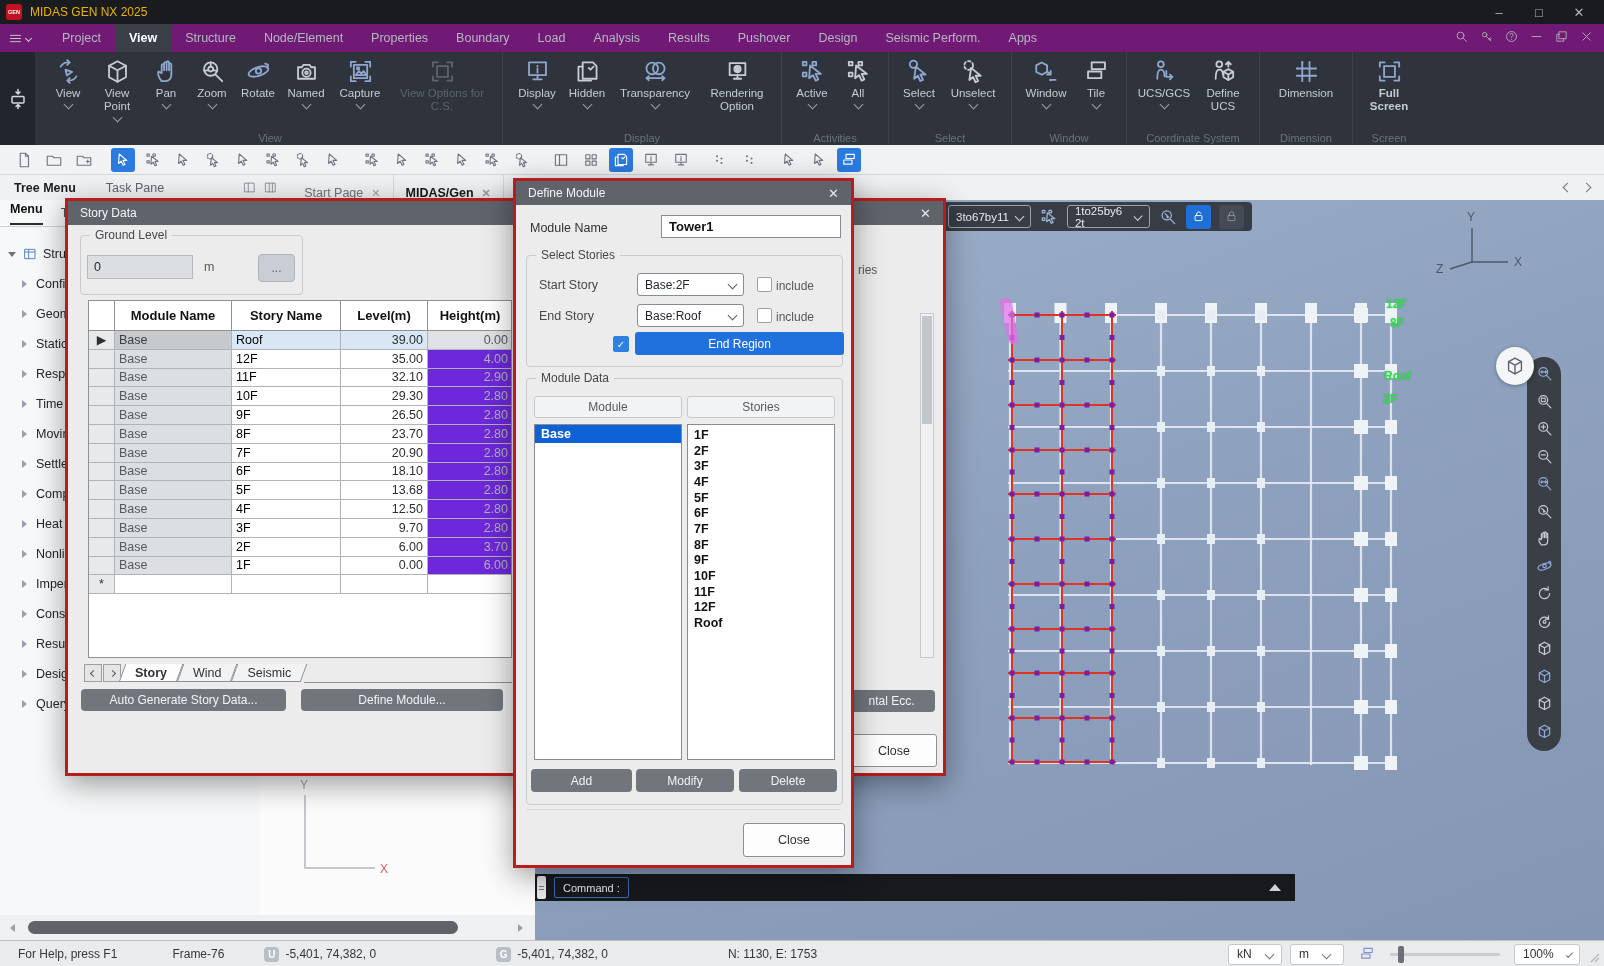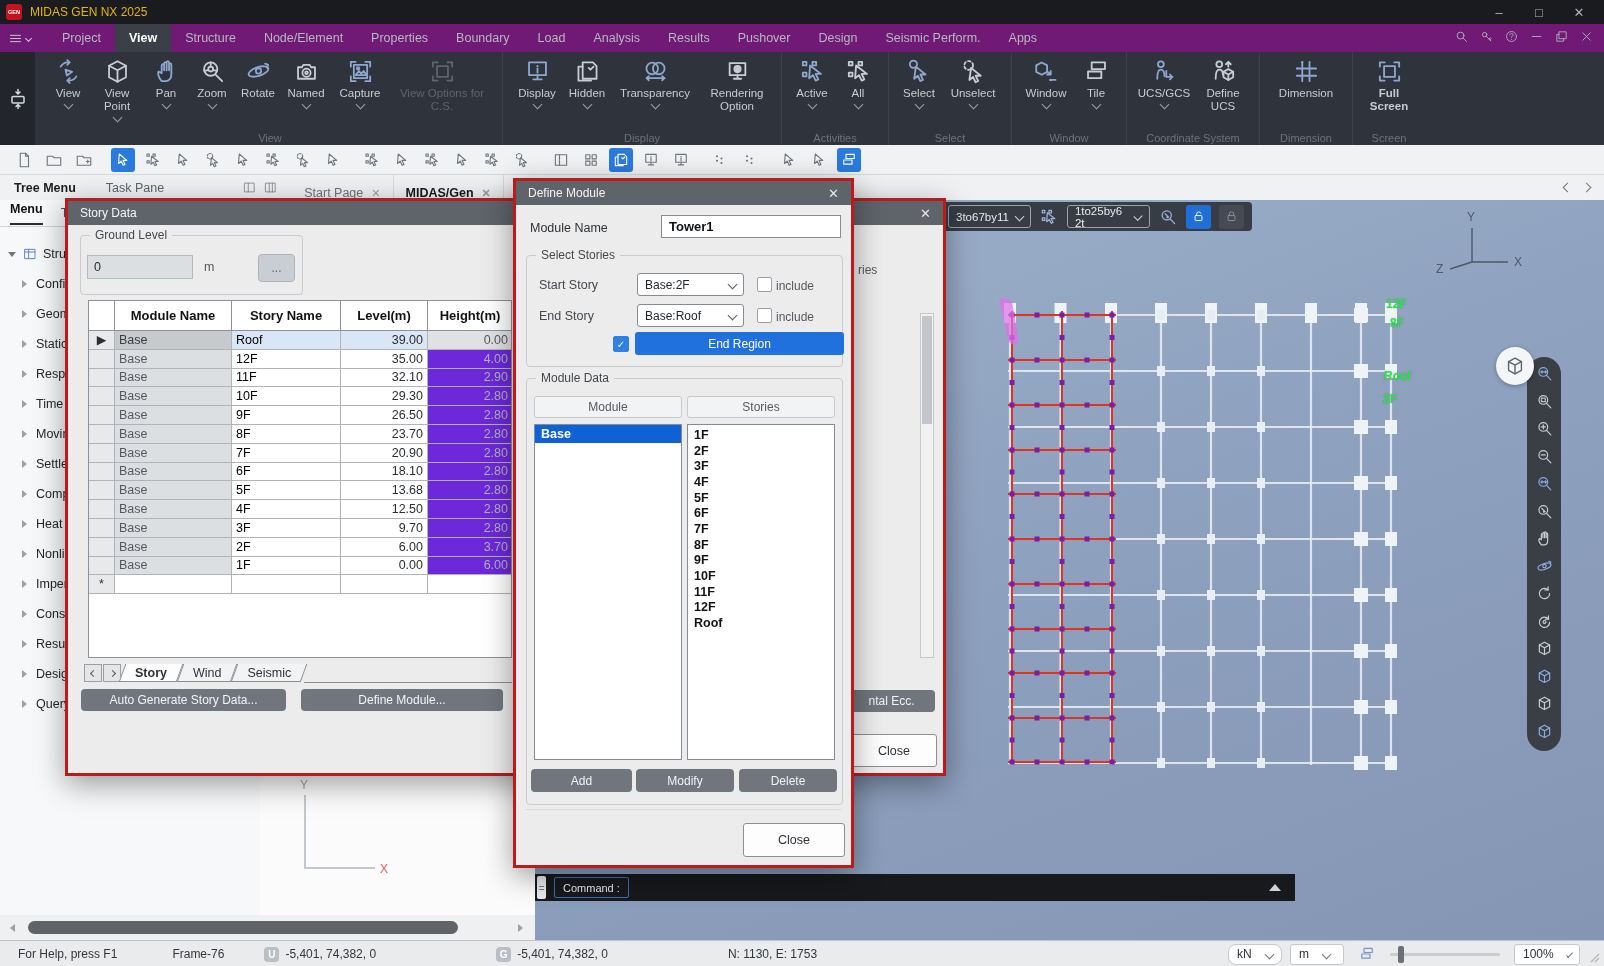--- a/index.html
+++ b/index.html
@@ -1109,21 +1109,21 @@
   </div>
 
   <div class="abs" id="statusbar">
     <span style="margin-left:18px;">For Help, press F1</span>
     <span style="margin-left:55px;">Frame-76</span>
     <span class="sb-badge" style="margin-left:40px;">U</span>
     <span>-5,401, 74,382, 0</span>
     <span class="sb-badge" style="margin-left:120px;">G</span>
     <span>-5,401, 74,382, 0</span>
     <span style="margin-left:120px;">N: 1130, E: 1753</span>
-    <span class="sb-combo" style="margin-left:auto;width:36px;border-radius:8px;">
+    <span class="sb-combo" style="margin-left:auto;width:36px;">
       <span>kN</span>
       <span class="chev"></span>
     </span>
     <span class="sb-combo" style="margin-left:8px;width:36px;">
       <span>m</span>
       <span class="chev"></span>
     </span>
     <span class="svgwrap" id="sb-ruler" style="margin-left:14px;"><span class="svgwrap" style="width: 18px; height: 18px;"><svg viewBox="0 0 24 24">
             <rect x="8" y="4.5" width="11" height="5.5"></rect>
             <rect x="5" y="12" width="11" height="5.5"></rect>

